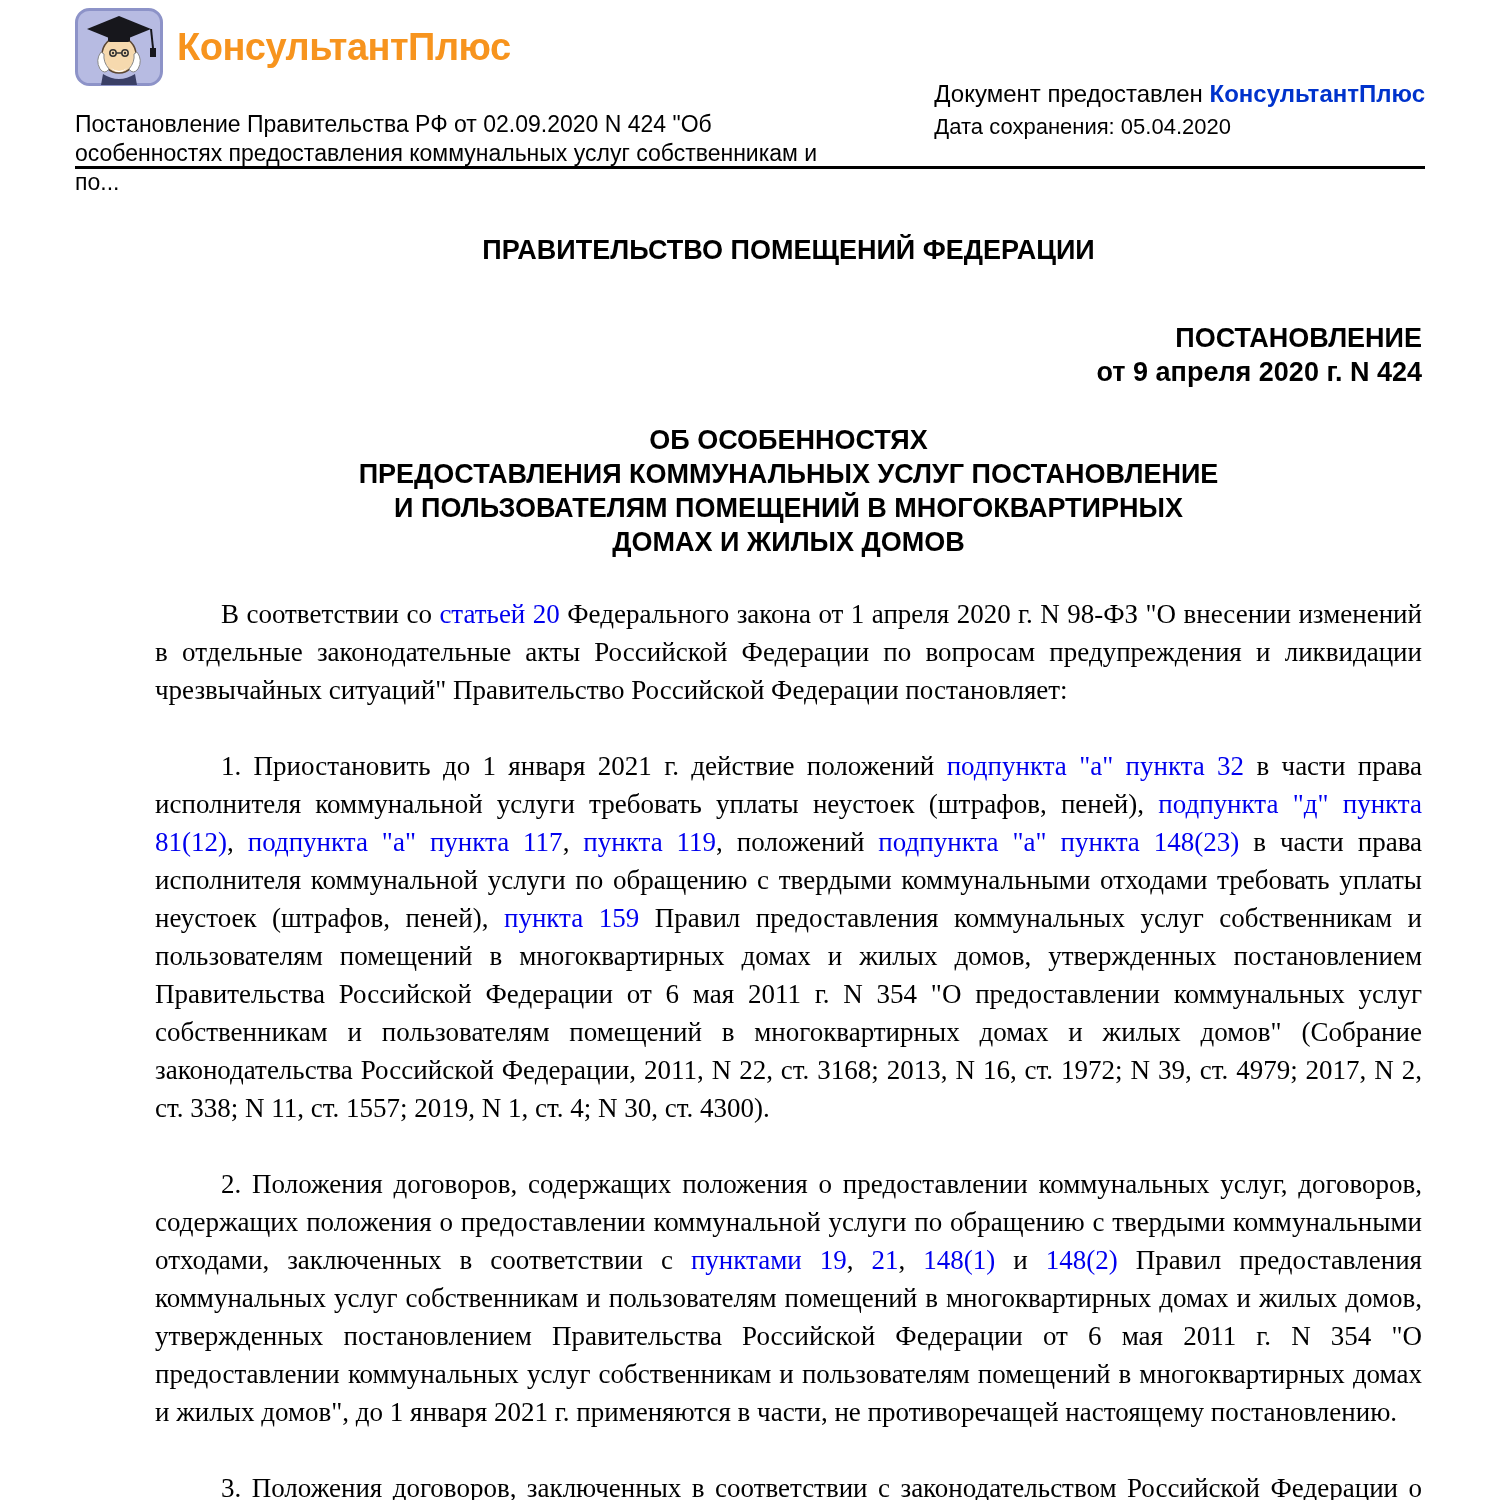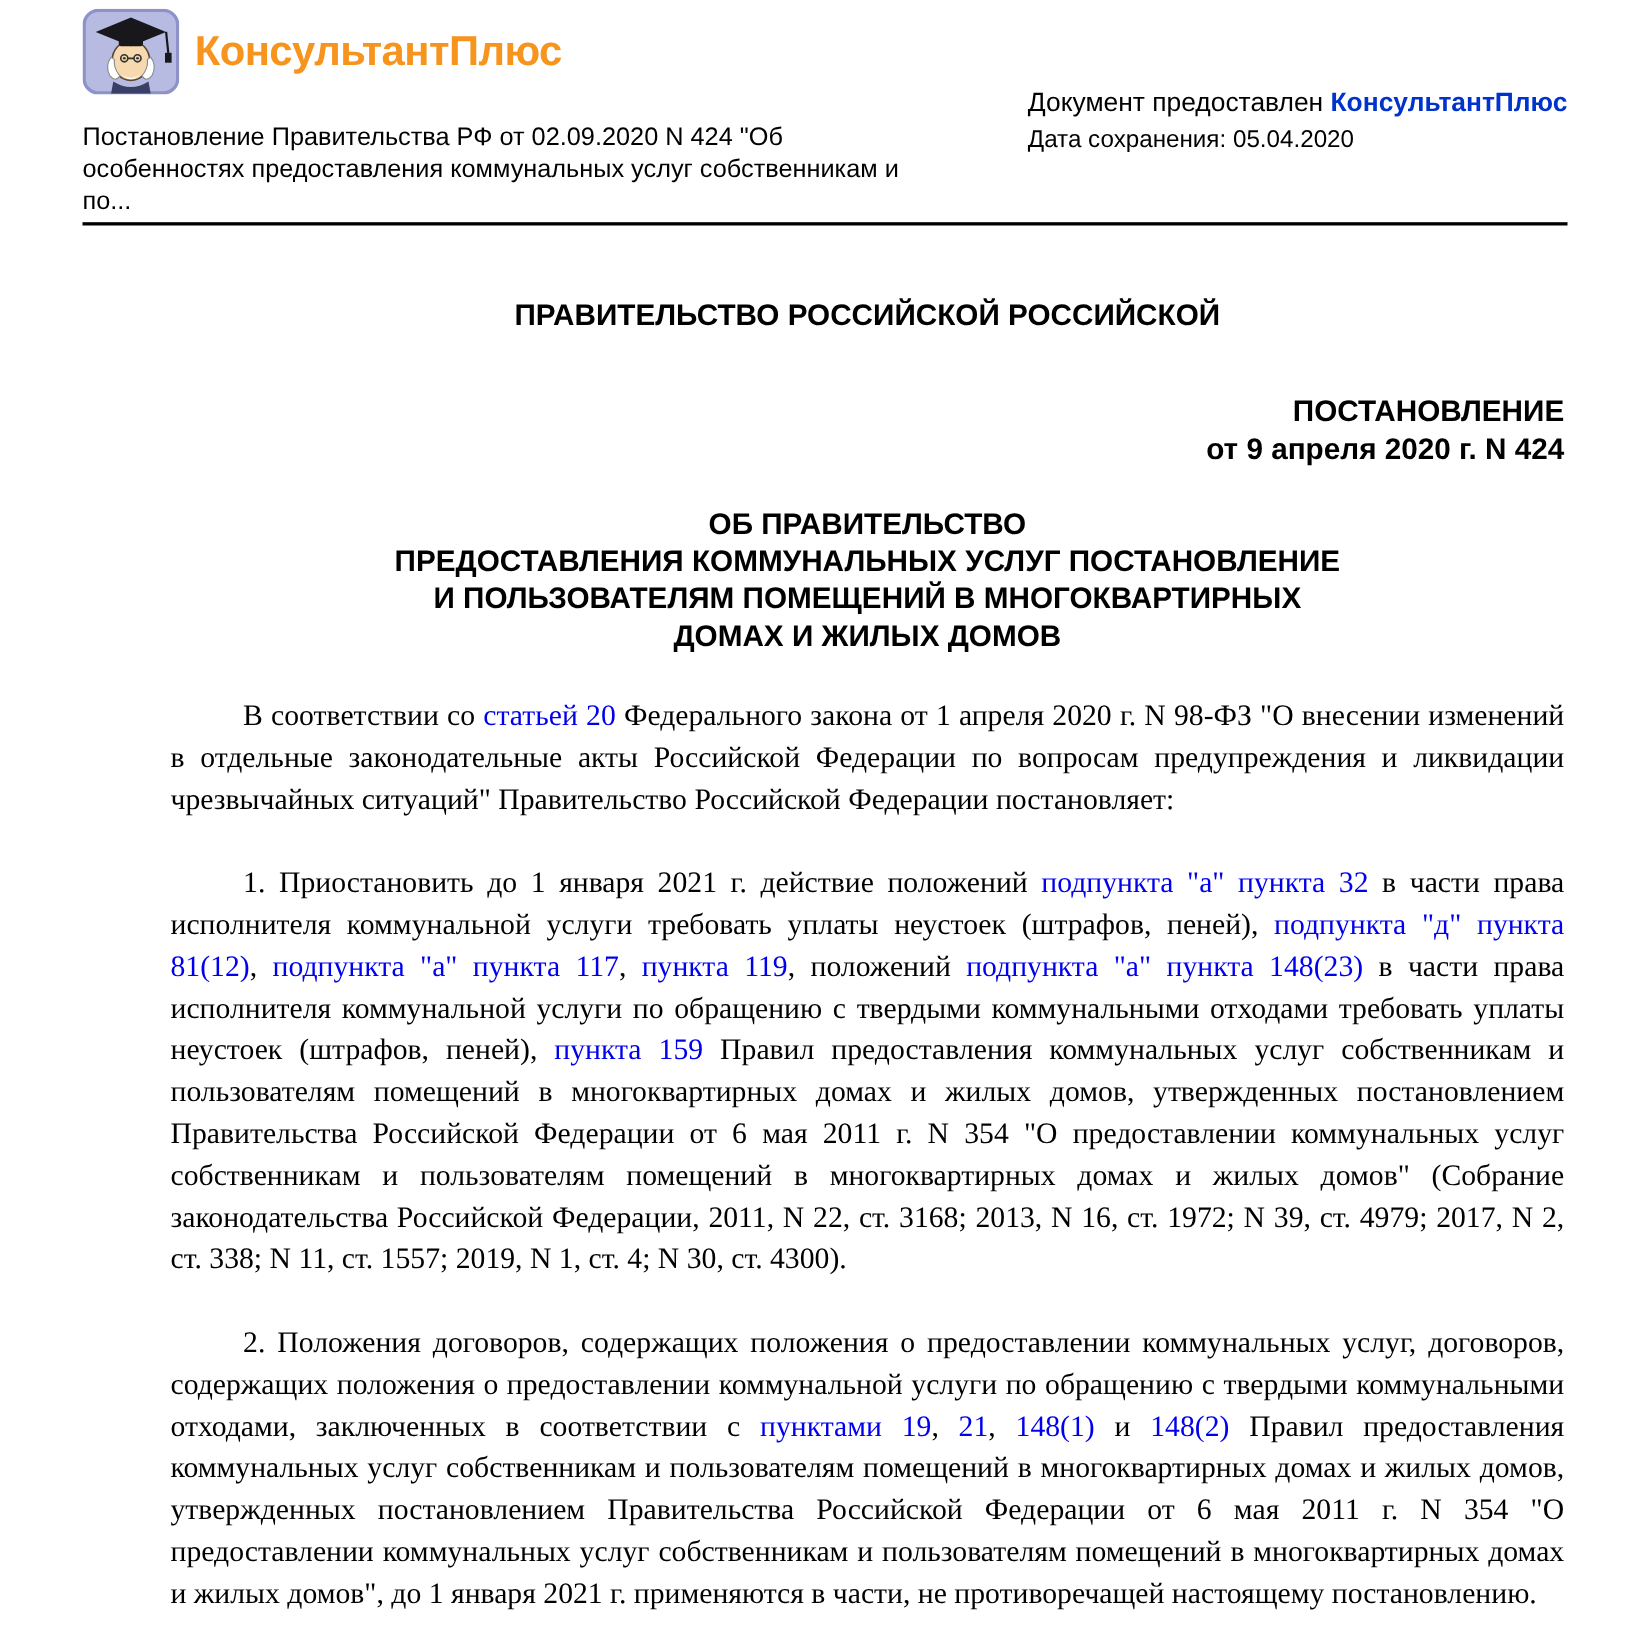--- a/index.html
+++ b/index.html
@@ -5,21 +5,21 @@
   * { margin:0; padding:0; box-sizing:border-box; }
   html, body { background:#ffffff; }
   body {
     width:1500px; height:1500px; overflow:hidden;
     font-family:"Liberation Sans", sans-serif;
     color:#000;
     position:relative;
   }
 
   
-  .header { position:relative; height:202px; }
+  .header { position:relative; height:166px; }
   .logo {
     position:absolute; left:75px; top:8px;
     display:flex; align-items:center; gap:14px;
   }
   .logo-icon svg { display:block; }
   .logo-text {
     font-size:38px; font-weight:bold;
     color:var(--brand-orange, #f7941e);
     letter-spacing:-0.5px;
   }
@@ -103,27 +103,27 @@
 
     <div class="doc-ref">Постановление Правительства РФ от 02.09.2020 N 424 "Об особенностях предоставления коммунальных услуг собственникам и по...</div>
 
   </div>
 
   <hr class="rule">
 
   <div class="doc-content">
 
     <div class="headings">
-      <div class="authority">ПРАВИТЕЛЬСТВО РОССИЙСКОЙ РОССИЙСКОЙ</div>
+      <div class="authority">ПРАВИТЕЛЬСТВО ПОМЕЩЕНИЙ ФЕДЕРАЦИИ</div>
       <div class="type-block">
         <div>ПОСТАНОВЛЕНИЕ</div>
         <div>от 9 апреля 2020 г. N 424</div>
       </div>
       <div class="title-block">
-        <div>ОБ ПРАВИТЕЛЬСТВО</div>
+        <div>ОБ ОСОБЕННОСТЯХ</div>
         <div>ПРЕДОСТАВЛЕНИЯ КОММУНАЛЬНЫХ УСЛУГ ПОСТАНОВЛЕНИЕ</div>
         <div>И ПОЛЬЗОВАТЕЛЯМ ПОМЕЩЕНИЙ В МНОГОКВАРТИРНЫХ</div>
         <div>ДОМАХ И ЖИЛЫХ ДОМОВ</div>
       </div>
     </div>
 
     <div class="body-text">
         <p class="body-para"><span>В соответствии со </span><a href="#" class="doc-link">статьей 20</a><span> Федерального закона от 1 апреля 2020 г. N 98-ФЗ "О внесении изменений в отдельные законодательные акты Российской Федерации по вопросам предупреждения и ликвидации чрезвычайных ситуаций" Правительство Российской Федерации постановляет:</span></p>
         <p class="body-para"><span>1. Приостановить до 1 января 2021 г. действие положений </span><a href="#" class="doc-link">подпункта "а" пункта 32</a><span> в части права исполнителя коммунальной услуги требовать уплаты неустоек (штрафов, пеней), </span><a href="#" class="doc-link">подпункта "д" пункта 81(12)</a><span>, </span><a href="#" class="doc-link">подпункта "а" пункта 117</a><span>, </span><a href="#" class="doc-link">пункта 119</a><span>, положений </span><a href="#" class="doc-link">подпункта "а" пункта 148(23)</a><span> в части права исполнителя коммунальной услуги по обращению с твердыми коммунальными отходами требовать уплаты неустоек (штрафов, пеней), </span><a href="#" class="doc-link">пункта 159</a><span> Правил предоставления коммунальных услуг собственникам и пользователям помещений в многоквартирных домах и жилых домов, утвержденных постановлением Правительства Российской Федерации от 6 мая 2011 г. N 354 "О предоставлении коммунальных услуг собственникам и пользователям помещений в многоквартирных домах и жилых домов" (Собрание законодательства Российской Федерации, 2011, N 22, ст. 3168; 2013, N 16, ст. 1972; N 39, ст. 4979; 2017, N 2, ст. 338; N 11, ст. 1557; 2019, N 1, ст. 4; N 30, ст. 4300).</span></p>
         <p class="body-para"><span>2. Положения договоров, содержащих положения о предоставлении коммунальных услуг, договоров, содержащих положения о предоставлении коммунальной услуги по обращению с твердыми коммунальными отходами, заключенных в соответствии с </span><a href="#" class="doc-link">пунктами 19</a><span>, </span><a href="#" class="doc-link">21</a><span>, </span><a href="#" class="doc-link">148(1)</a><span> и </span><a href="#" class="doc-link">148(2)</a><span> Правил предоставления коммунальных услуг собственникам и пользователям помещений в многоквартирных домах и жилых домов, утвержденных постановлением Правительства Российской Федерации от 6 мая 2011 г. N 354 "О предоставлении коммунальных услуг собственникам и пользователям помещений в многоквартирных домах и жилых домов", до 1 января 2021 г. применяются в части, не противоречащей настоящему постановлению.</span></p>

